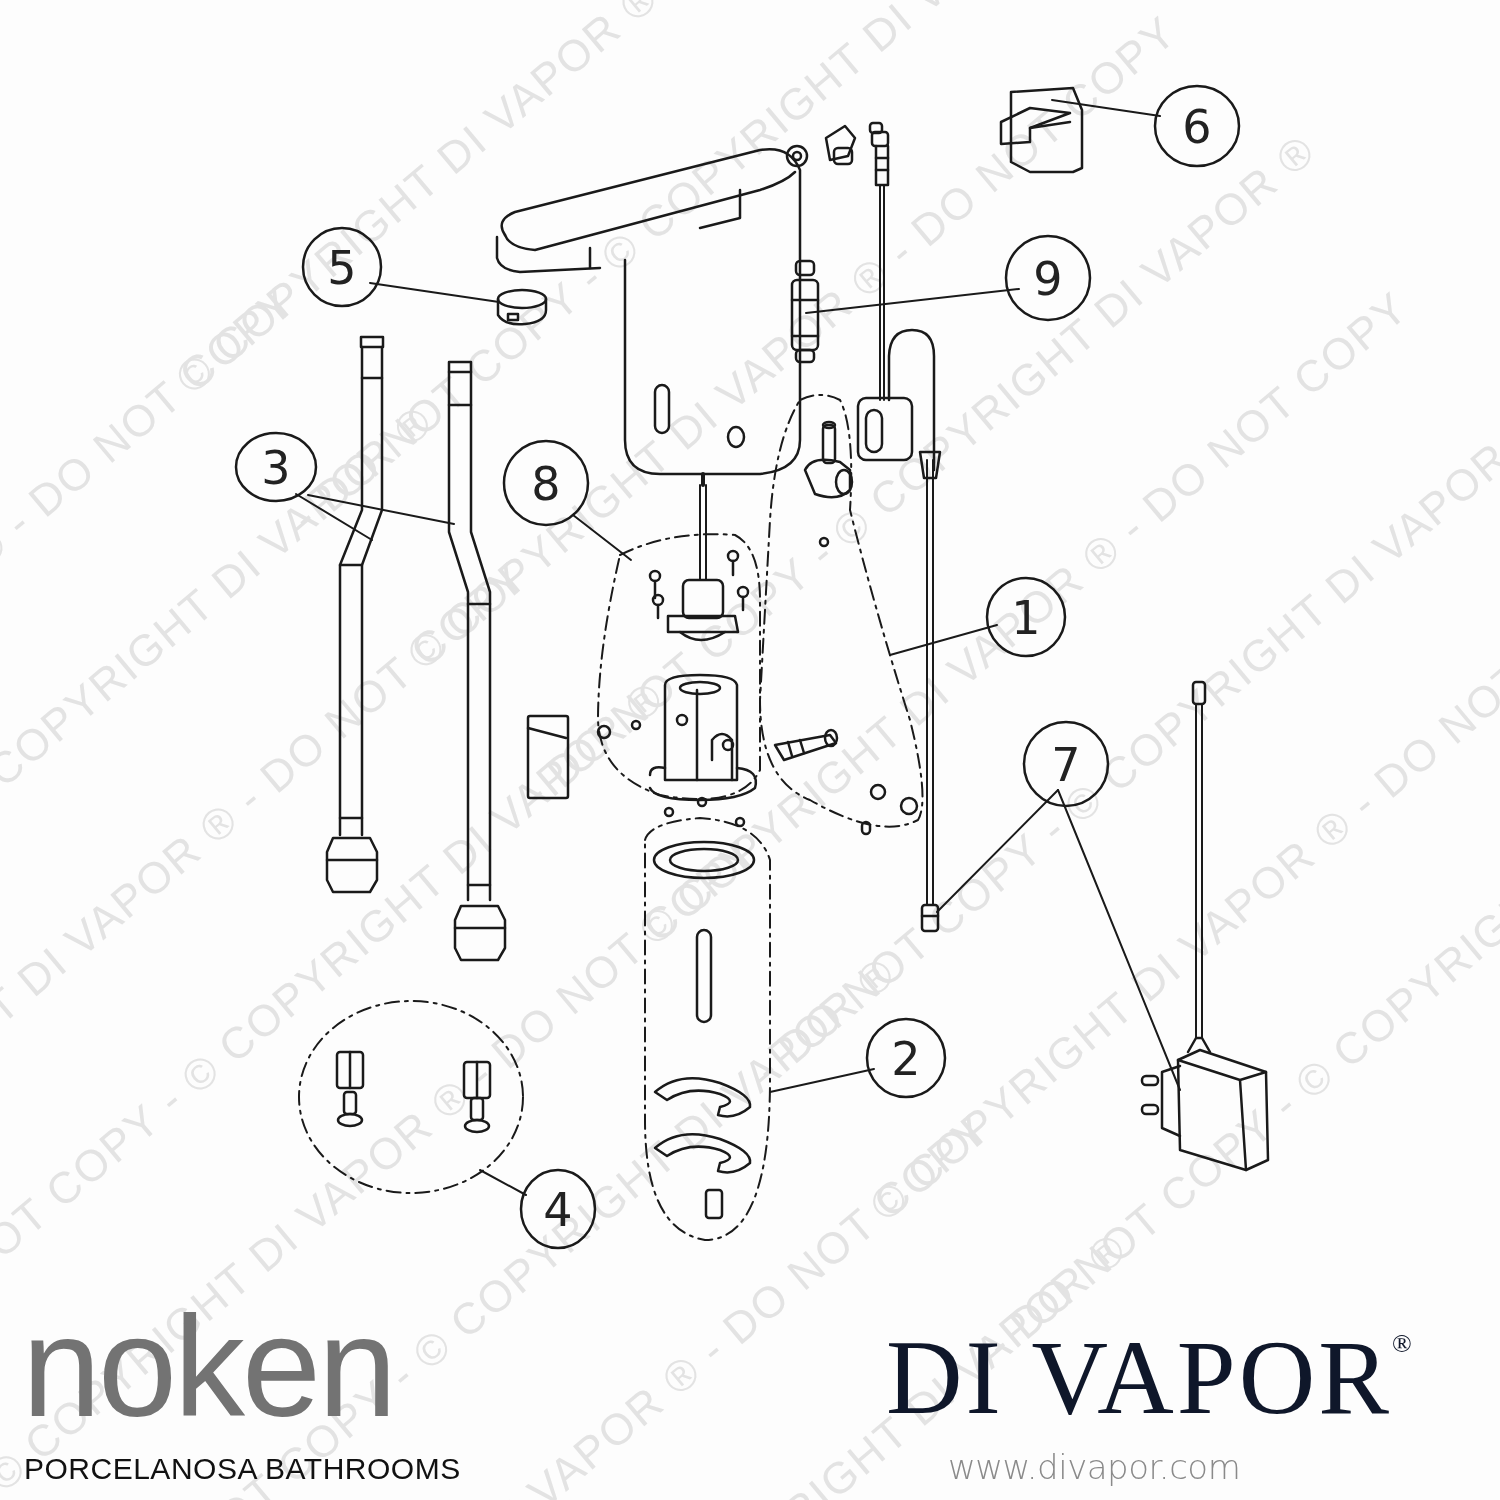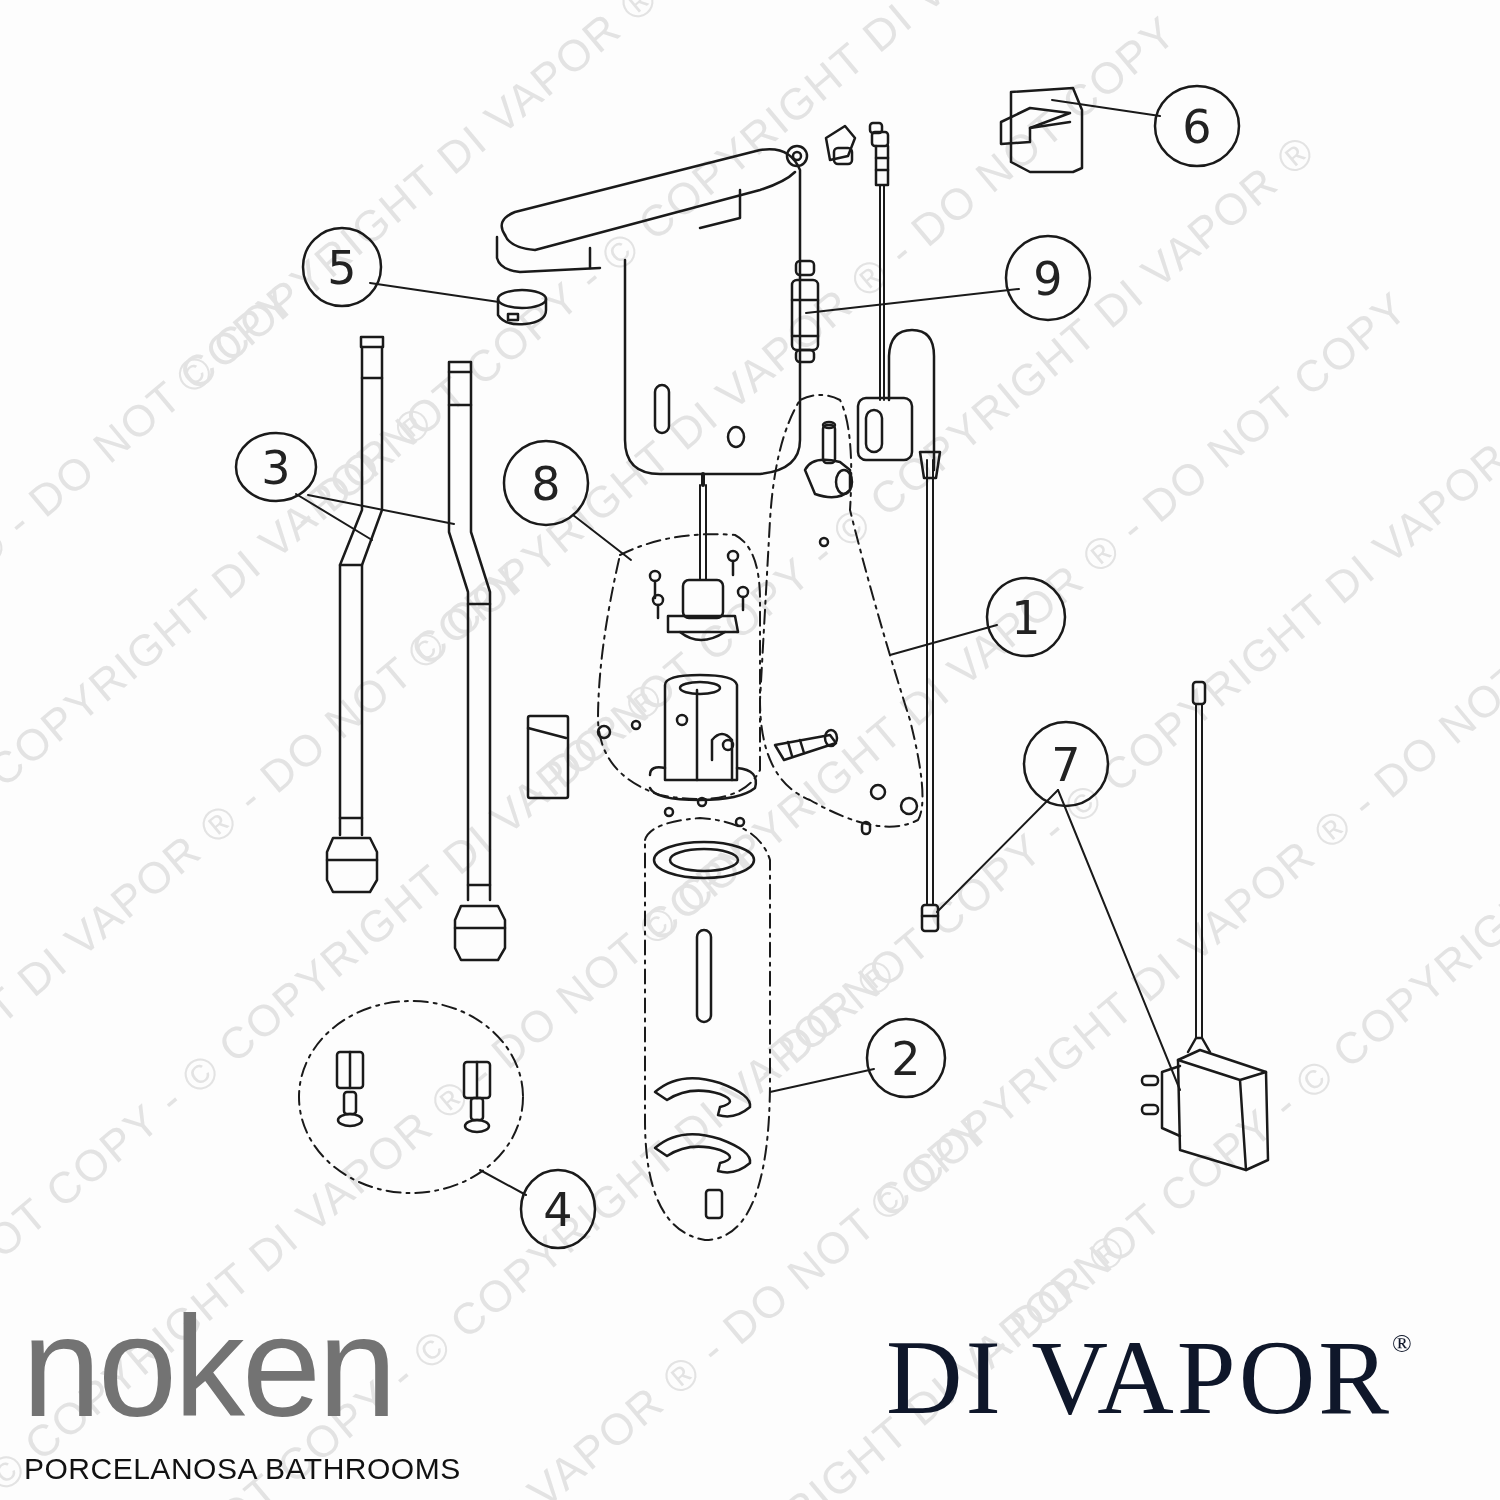--- a/index.html
+++ b/index.html
@@ -247,14 +247,15 @@
       <text class="callout-num" x="1197" y="143">6</text>
       <text class="callout-num" x="1066" y="781">7</text>
       <text class="callout-num" x="546" y="500">8</text>
       <text class="callout-num" x="1048" y="295">9</text>
     </g>
   </svg>
 
   <div class="brand-noken">noken</div>
   <div class="brand-noken-sub">PORCELANOSA BATHROOMS</div>
   <div class="brand-divapor"><span>DI VAPOR</span><sup>®</sup></div>
+  <div class="brand-url">www.divapor.com</div>
 
 </div>
 
 </body></html>

